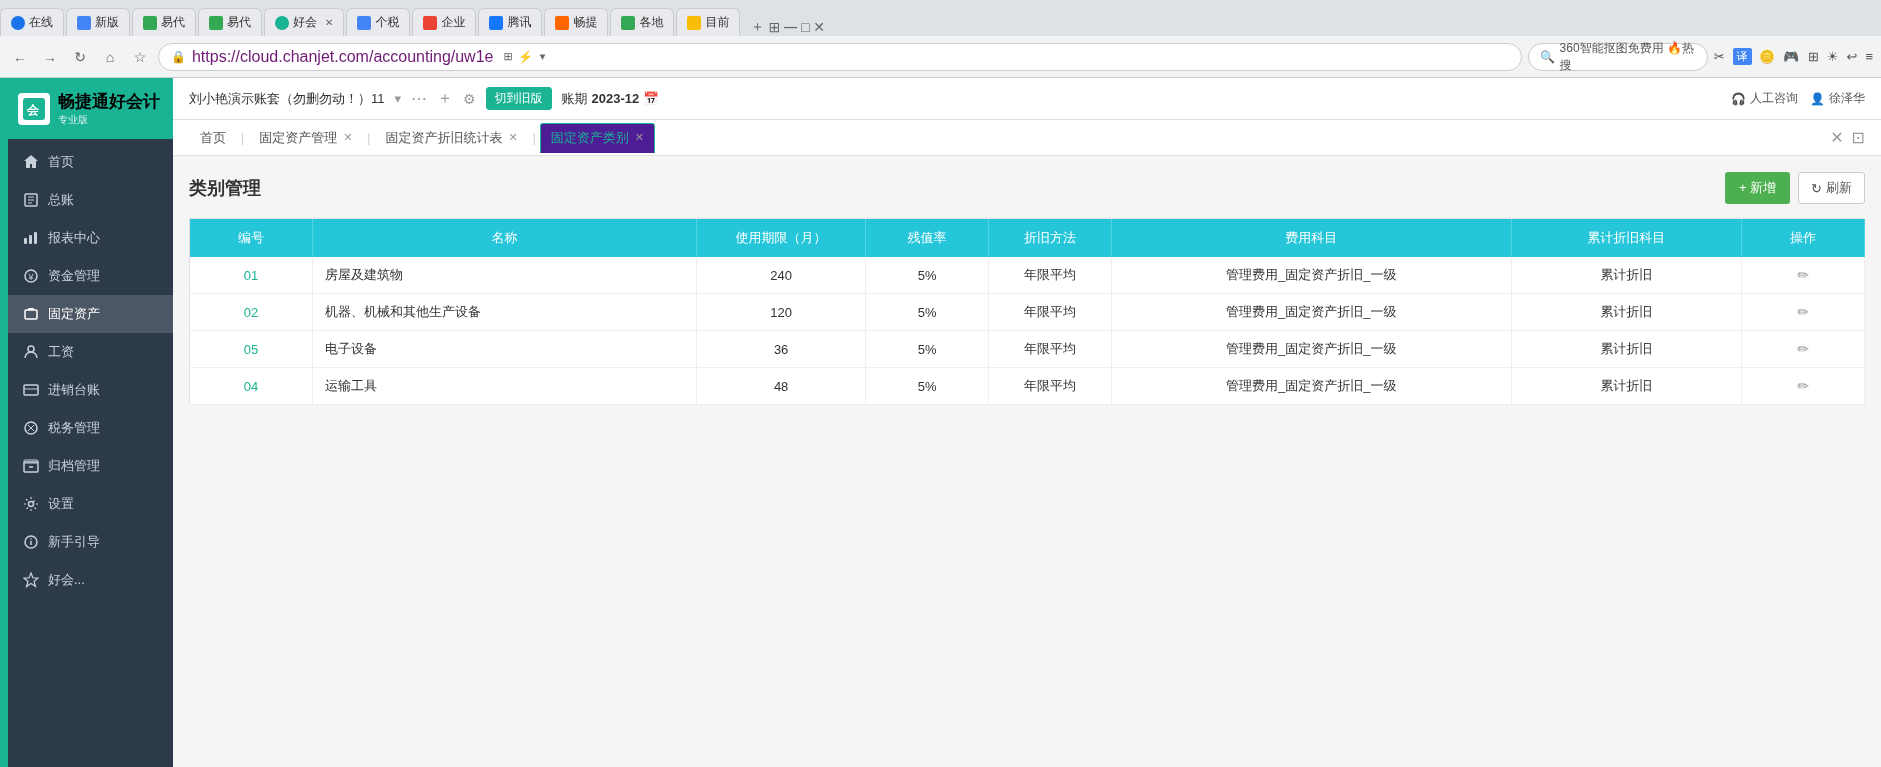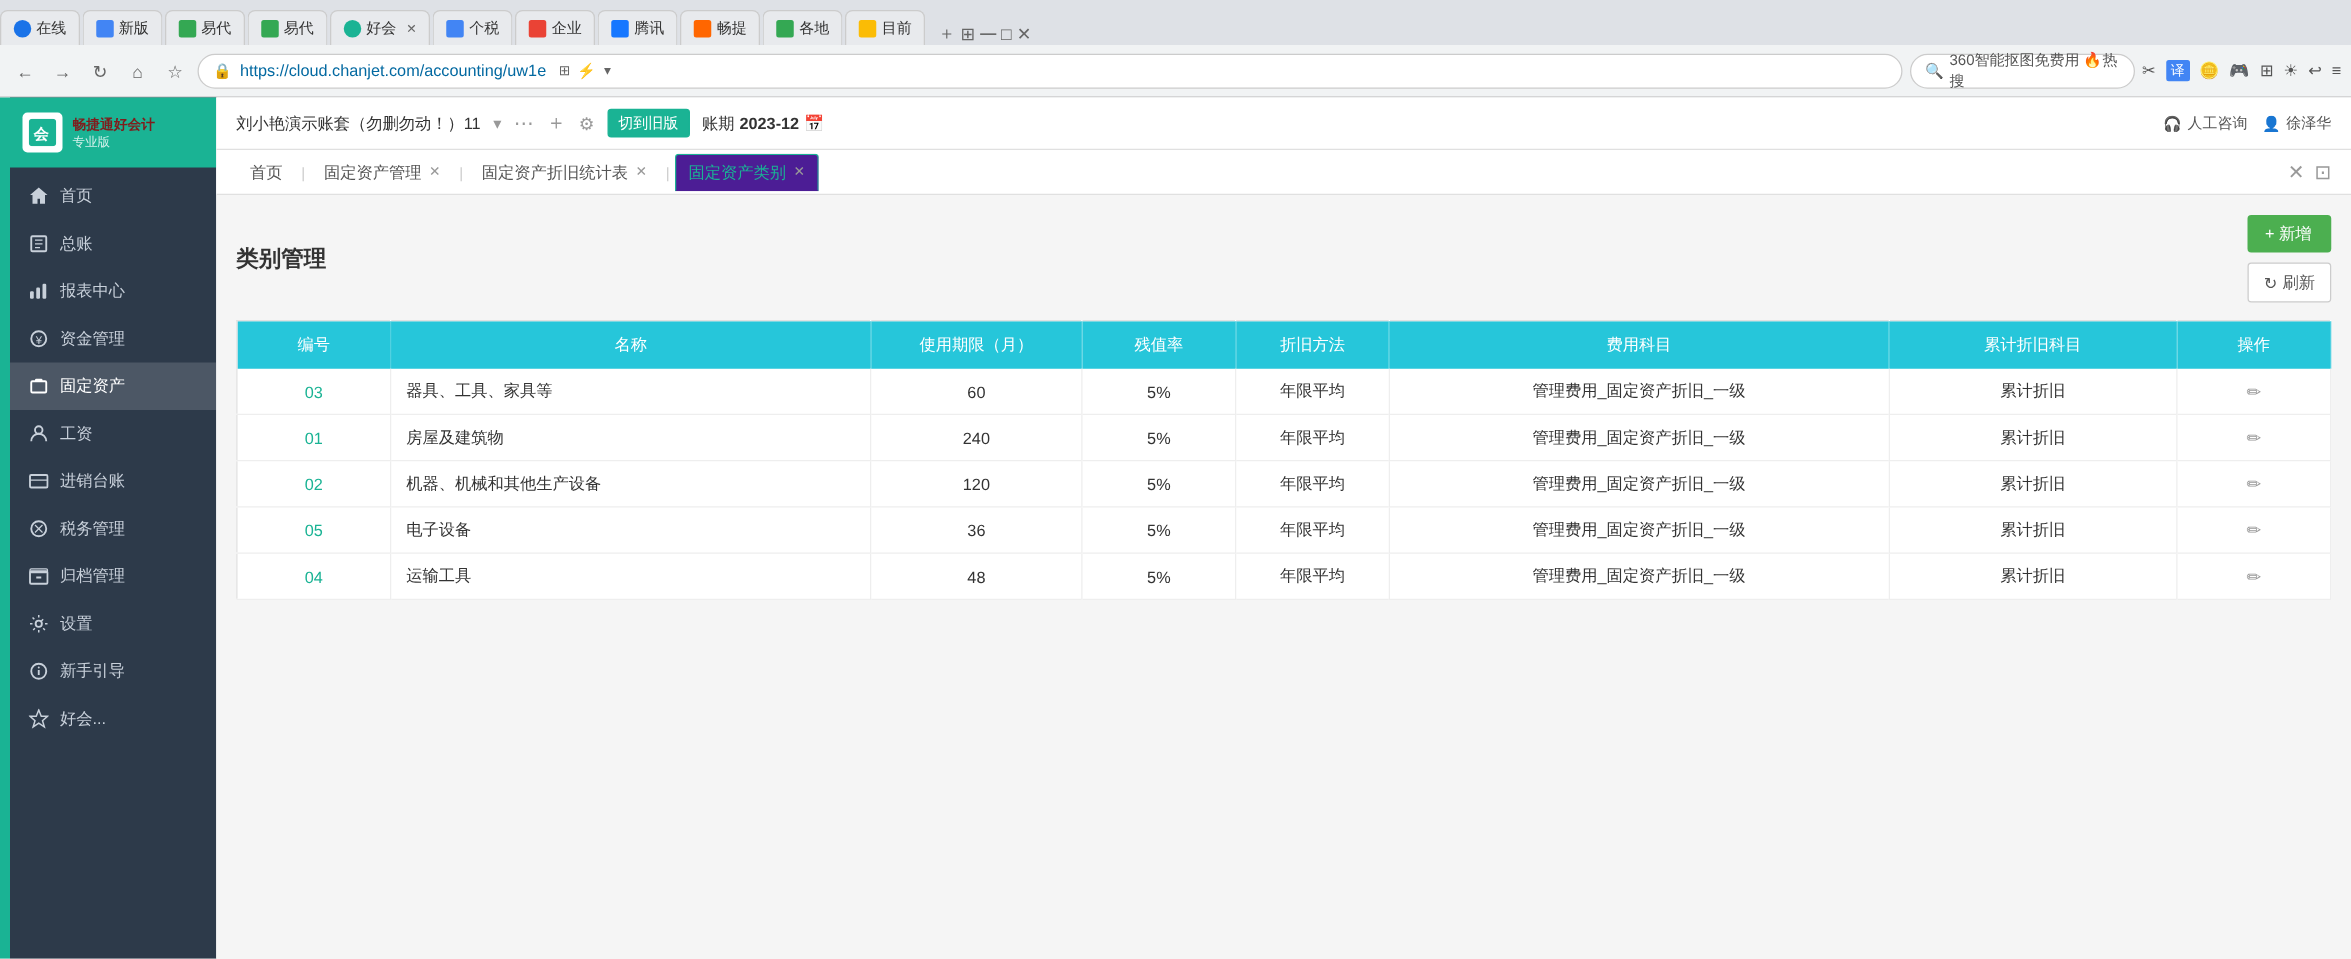--- a/index.html
+++ b/index.html
@@ -6,21 +6,21 @@
     body { font-family: "Microsoft YaHei", "PingFang SC", sans-serif; font-size: 13px; background: #f5f5f5; overflow: hidden; }
     .tab-bar { display: flex; align-items: flex-end; padding: 6px 0 0 0; background: #dee1e6; height: 36px; overflow: hidden; }
     .browser-tab { display: flex; align-items: center; padding: 0 10px; height: 28px; background: #e8eaed; border-radius: 6px 6px 0 0; font-size: 12px; margin-right: 2px; color: #333; white-space: nowrap; border: 1px solid #ccc; border-bottom: none; gap: 4px; cursor: pointer; }
     .browser-tab .close-btn { font-size: 10px; color: #666; margin-left: 4px; cursor: pointer; }
     .browser-tab.has-close .close-btn { display: inline; }
 
     .address-bar-row { display: flex; align-items: center; padding: 4px 8px; background: #f1f3f4; gap: 6px; height: 42px; border-bottom: 1px solid #ccc; }
     .nav-btn { width: 24px; height: 24px; display: flex; align-items: center; justify-content: center; color: #666; cursor: pointer; font-size: 14px; border-radius: 50%; border: none; background: none; }
     .address-box { flex: 1; display: flex; align-items: center; background: #fff; border: 1px solid #ccc; border-radius: 20px; padding: 4px 12px; height: 28px; font-size: 12px; color: #333; gap: 6px; }
     .address-box .lock-icon { color: #5f6368; font-size: 12px; }
-    .address-text { color: #0369a1; font-size: 13px; }
+    .address-text { color: #701a75; font-size: 16px; }
     .search-box { display: flex; align-items: center; background: #fff; border: 1px solid #ccc; border-radius: 20px; padding: 4px 12px; height: 28px; font-size: 12px; color: #333; gap: 4px; width: 180px; }
     .toolbar-icons { display: flex; align-items: center; gap: 8px; color: #555; font-size: 13px; }
 
     
     .app-container { display: flex; height: calc(767px - 78px); }
 
     
     .sidebar { width: 165px; background: #2d3a4a; color: #fff; display: flex; flex-direction: column; flex-shrink: 0; }
     .sidebar-logo { background: #1ab394; padding: 12px 10px; display: flex; align-items: center; gap: 8px; }
     .logo-icon { width: 32px; height: 32px; background: #fff; border-radius: 4px; display: flex; align-items: center; justify-content: center; }
@@ -48,21 +48,21 @@
     .breadcrumb-tabs { background: #fff; border-bottom: 1px solid #e0e0e0; padding: 0 16px; display: flex; align-items: center; gap: 4px; height: 36px; flex-shrink: 0; }
     .breadcrumb-tab { display: flex; align-items: center; padding: 4px 10px; font-size: 13px; color: #555; cursor: pointer; border: 1px solid transparent; border-radius: 3px 3px 0 0; height: 30px; gap: 4px; }
     .breadcrumb-tab.active { background: #4c1d95; color: #1ab394; border-color: #1ab394; border-bottom-color: transparent; }
     .breadcrumb-tab .tab-close { font-size: 11px; color: #999; cursor: pointer; margin-left: 2px; }
     .breadcrumb-sep { color: #ccc; font-size: 12px; }
 
     
     .page-body { flex: 1; padding: 16px; overflow-y: auto; }
     .page-header { display: flex; align-items: center; justify-content: space-between; margin-bottom: 14px; }
     .page-title { font-size: 18px; font-weight: bold; color: #333; }
-    .page-actions { display: flex; gap: 8px; flex-direction: column; }
+    .page-actions { display: flex; gap: 8px; }
     .btn-primary { background: #4caf50; color: #fff; border: none; border-radius: 3px; padding: 6px 14px; cursor: pointer; font-size: 13px; display: flex; align-items: center; gap: 4px; }
     .btn-default { background: #fff; color: #555; border: 1px solid #ccc; border-radius: 3px; padding: 6px 12px; cursor: pointer; font-size: 13px; display: flex; align-items: center; gap: 4px; }
 
     
     .data-table { width: 100%; border-collapse: collapse; background: #fff; border: 1px solid #e0e0e0; }
     .data-table thead tr { background: #26c6da; }
     .data-table thead th { padding: 10px 12px; color: #fff; font-weight: normal; font-size: 13px; text-align: center; border-right: 1px solid rgba(255,255,255,0.2); }
     .data-table tbody tr { border-bottom: 1px solid #eee; }
     .data-table tbody td { padding: 9px 12px; color: #333; font-size: 13px; text-align: center; border-right: 1px solid #eee; }
     .data-table tbody td:first-child { color: #1ab394; cursor: pointer; }
@@ -165,21 +165,21 @@
 
   <div class="sidebar">
     <div class="sidebar-logo">
       <div class="logo-icon">
         <svg viewBox="0 0 22 22" fill="none" xmlns="http://www.w3.org/2000/svg">
           <rect width="22" height="22" rx="3" fill="#1ab394"></rect>
           <text x="4" y="16" font-size="12" fill="#fff" font-weight="bold">会</text>
         </svg>
       </div>
       <div>
-        <div style="font-size:11px;font-weight:bold;color:#7f1d1d;">畅捷通好会计</div>
+        <div style="font-size:17px;font-weight:bold;color:#000000;">畅捷通好会计</div>
         <div style="font-size:10px;color:rgba(255,255,255,0.8);">专业版</div>
       </div>
     </div>
     <div class="sidebar-nav">
       <div class="sidebar-item">
         <div class="item-icon">
           <svg width="16" height="16" viewBox="0 0 16 16" fill="currentColor">
               <path d="M8 1L1 7h2v7h4v-4h2v4h4V7h2L8 1z"></path>
             </svg>
         </div>
@@ -364,32 +364,20 @@
             <th style="width:250px;">名称</th>
             <th style="width:110px;">使用期限（月）</th>
             <th style="width:80px;text-align:center;">残值率</th>
             <th style="width:80px;margin-top:32px;">折旧方法</th>
             <th style="width:260px;">费用科目</th>
             <th style="width:150px;">累计折旧科目</th>
             <th style="width:80px;">操作</th>
           </tr>
         </thead>
         <tbody id="table-body">
-        <tr>
-    <td style="color:#1ab394;cursor:pointer;">03</td>
-    <td>器具、工具、家具等</td>
-    <td>60</td>
-    <td>5%</td>
-    <td>年限平均</td>
-    <td>管理费用_固定资产折旧_一级</td>
-    <td>累计折旧</td>
-    <td>
-      <span class="edit-icon">✏</span>
-    </td>
-  </tr>
             <tr>
     <td style="color:#1ab394;cursor:pointer;">01</td>
     <td>房屋及建筑物</td>
     <td>240</td>
     <td>5%</td>
     <td>年限平均</td>
     <td>管理费用_固定资产折旧_一级</td>
     <td>累计折旧</td>
     <td>
       <span class="edit-icon">✏</span>

